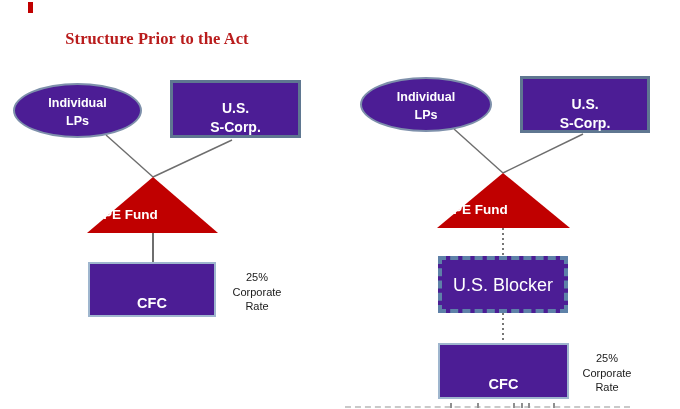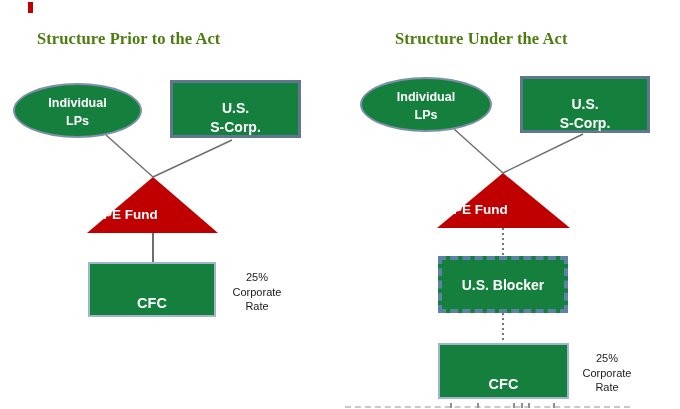--- a/index.html
+++ b/index.html
@@ -8,25 +8,26 @@
     width:680px;height:409px;
     background:#ffffff;
     overflow:hidden;
     font-family:"Liberation Sans", sans-serif;
   }
   .abs{position:absolute;}
   .panel-title{
     font-family:"Liberation Serif","DejaVu Serif",serif;
     font-weight:700;
     font-size:16.5px;
-    color:#4d7c0f;
+    color:#b91c1c;
+    text-align:center;
     letter-spacing:0.1px;
   }
   .shape{
-    background:#15803d;
+    background:#4c1d95;
     color:#ffffff;
     text-align:center;
     box-sizing:border-box;
   }
   .shape .ln{display:block;}
   .ellipse{
     border-radius:50%;
     border:2.5px solid #7e90ab;
     font-size:12.5px;
     font-weight:600;
@@ -42,22 +43,22 @@
   }
   .rect-cfc{
     border:2px solid #9fb6ce;
     font-size:14.5px;
     font-weight:600;
     line-height:20px;
     padding-top:29px;
   }
   .rect-blocker{
     border:4px dashed #5e81a8;
-    font-size:14px;
-    font-weight:700;
+    font-size:18px;
+    font-weight:400;
     line-height:20px;
     padding-top:15px;
     text-align:center;
   }
   .tri-label{
     color:#ffffff;
     font-size:13.5px;
     font-weight:600;
     text-align:left;
   }
@@ -121,21 +122,20 @@
   <div class="abs shape rect-cfc" style="left:88px;top:262px;width:128px;height:55px;">
     <span class="ln">CFC</span>
   </div>
 
   <div class="abs tax-note" style="left:222px;top:270px;width:70px;">
     <span class="ln">25%</span>
     <span class="ln">Corporate</span>
     <span class="ln">Rate</span>
   </div>
 
-  <div class="abs panel-title" style="left:395px;top:29px;width:230px;">Structure Under the Act</div>
 
   <div class="abs shape ellipse" style="left:360px;top:77px;width:132px;height:55px;">
     <span class="ln">Individual</span>
     <span class="ln">LPs</span>
   </div>
 
   <div class="abs shape rect-scorp" style="left:520px;top:76px;width:130px;height:57px;">
     <span class="ln">U.S.</span>
     <span class="ln">S-Corp.</span>
   </div>

